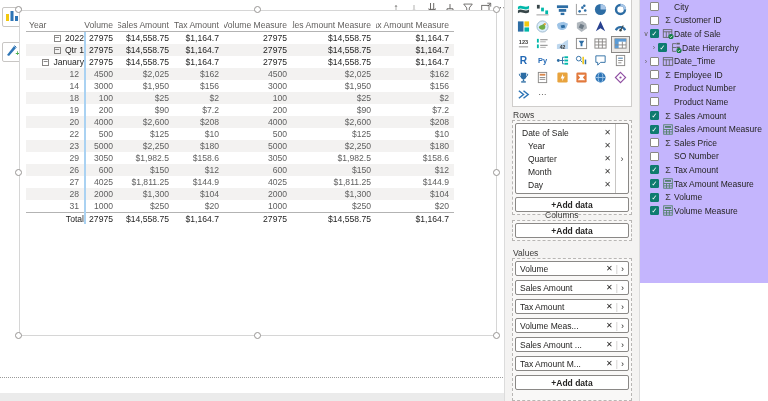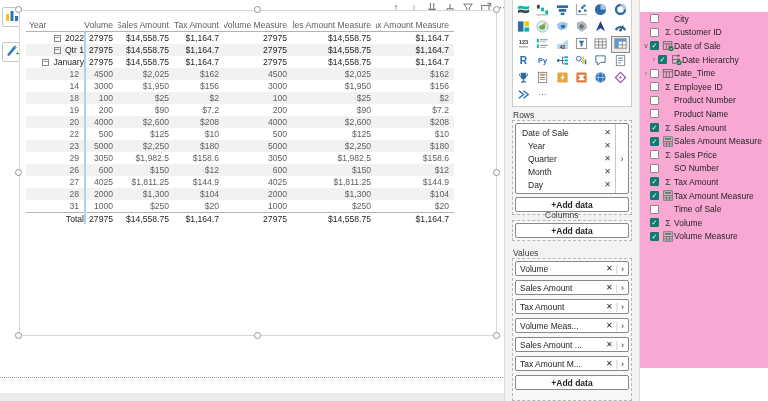--- a/index.html
+++ b/index.html
@@ -67,21 +67,21 @@
     align-items:center; justify-content:center; font-size:8.5px; font-weight:bold; color:#252423;
     margin-top:3px; cursor:pointer; }
   .pill { background:#fff; border:1px solid #8a8886; border-radius:2px; height:15px; display:flex;
     align-items:center; font-size:8.5px; color:#252423; padding:0 4px; margin-bottom:4px; }
   .pill .pl { flex:1; white-space:nowrap; overflow:hidden; }
   .pill .px { font-size:8px; cursor:pointer; }
   .pill .pd { color:#c8c6c4; margin:0 3px; }
   .pill .pc { font-size:9px; cursor:pointer; }
 
   
-  .fields-pane { position:absolute; left:640px; top:12px; width:128px; height:356px; background:#f9a8d4; }
+  .fields-pane { position:absolute; left:640px; top:0; width:128px; height:283px; background:#c4b5fd; }
   .frow { height:13.6px; display:flex; align-items:center; font-size:8.5px; color:#252423; padding-left:2px; cursor:pointer; }
   .frow .chev { width:8px; font-size:7px; color:#605e5c; flex:none; text-align:center; }
   .frow .cbx { width:9px; height:9px; border:1px solid #8a8886; border-radius:1px; margin-right:3px;
     flex:none; display:flex; align-items:center; justify-content:center; background:#fff; }
   .frow .cbx.on { background:#0f7b6f; border-color:#0f7b6f; color:#fff; font-size:7px; line-height:1; }
   .frow .fic { width:12px; flex:none; display:flex; align-items:center; justify-content:center;
     color:#3b3a39; font-size:9px; }
   .frow.indent { padding-left:10px; }
   .flabel { white-space:nowrap; overflow:hidden; }
 </style>
@@ -692,26 +692,20 @@
             <line x1="2" y1="7" x2="12" y2="7" stroke="#4e7e64"></line>
             <line x1="2" y1="9.8" x2="12" y2="9.8" stroke="#4e7e64"></line>
             <line x1="5.3" y1="7" x2="5.3" y2="12.5" stroke="#4e7e64"></line>
             <line x1="8.6" y1="7" x2="8.6" y2="12.5" stroke="#4e7e64"></line>
           </svg>
         </span>
         <span class="flabel">Tax Amount Measure</span>
       </div>
       <div class="frow">
         <span class="chev"></span>
-        <span class="cbx"></span>
-        <span class="fic"></span>
-        <span class="flabel">Time of Sale</span>
-      </div>
-      <div class="frow">
-        <span class="chev"></span>
         <span class="cbx on">✓</span>
         <span class="fic">Σ</span>
         <span class="flabel">Volume</span>
       </div>
       <div class="frow">
         <span class="chev"></span>
         <span class="cbx on">✓</span>
         <span class="fic">
           <svg width="13" height="13" viewBox="0 0 14 14">
             <rect x="2" y="1.5" width="10" height="11" fill="none" stroke="#4e7e64"></rect>

